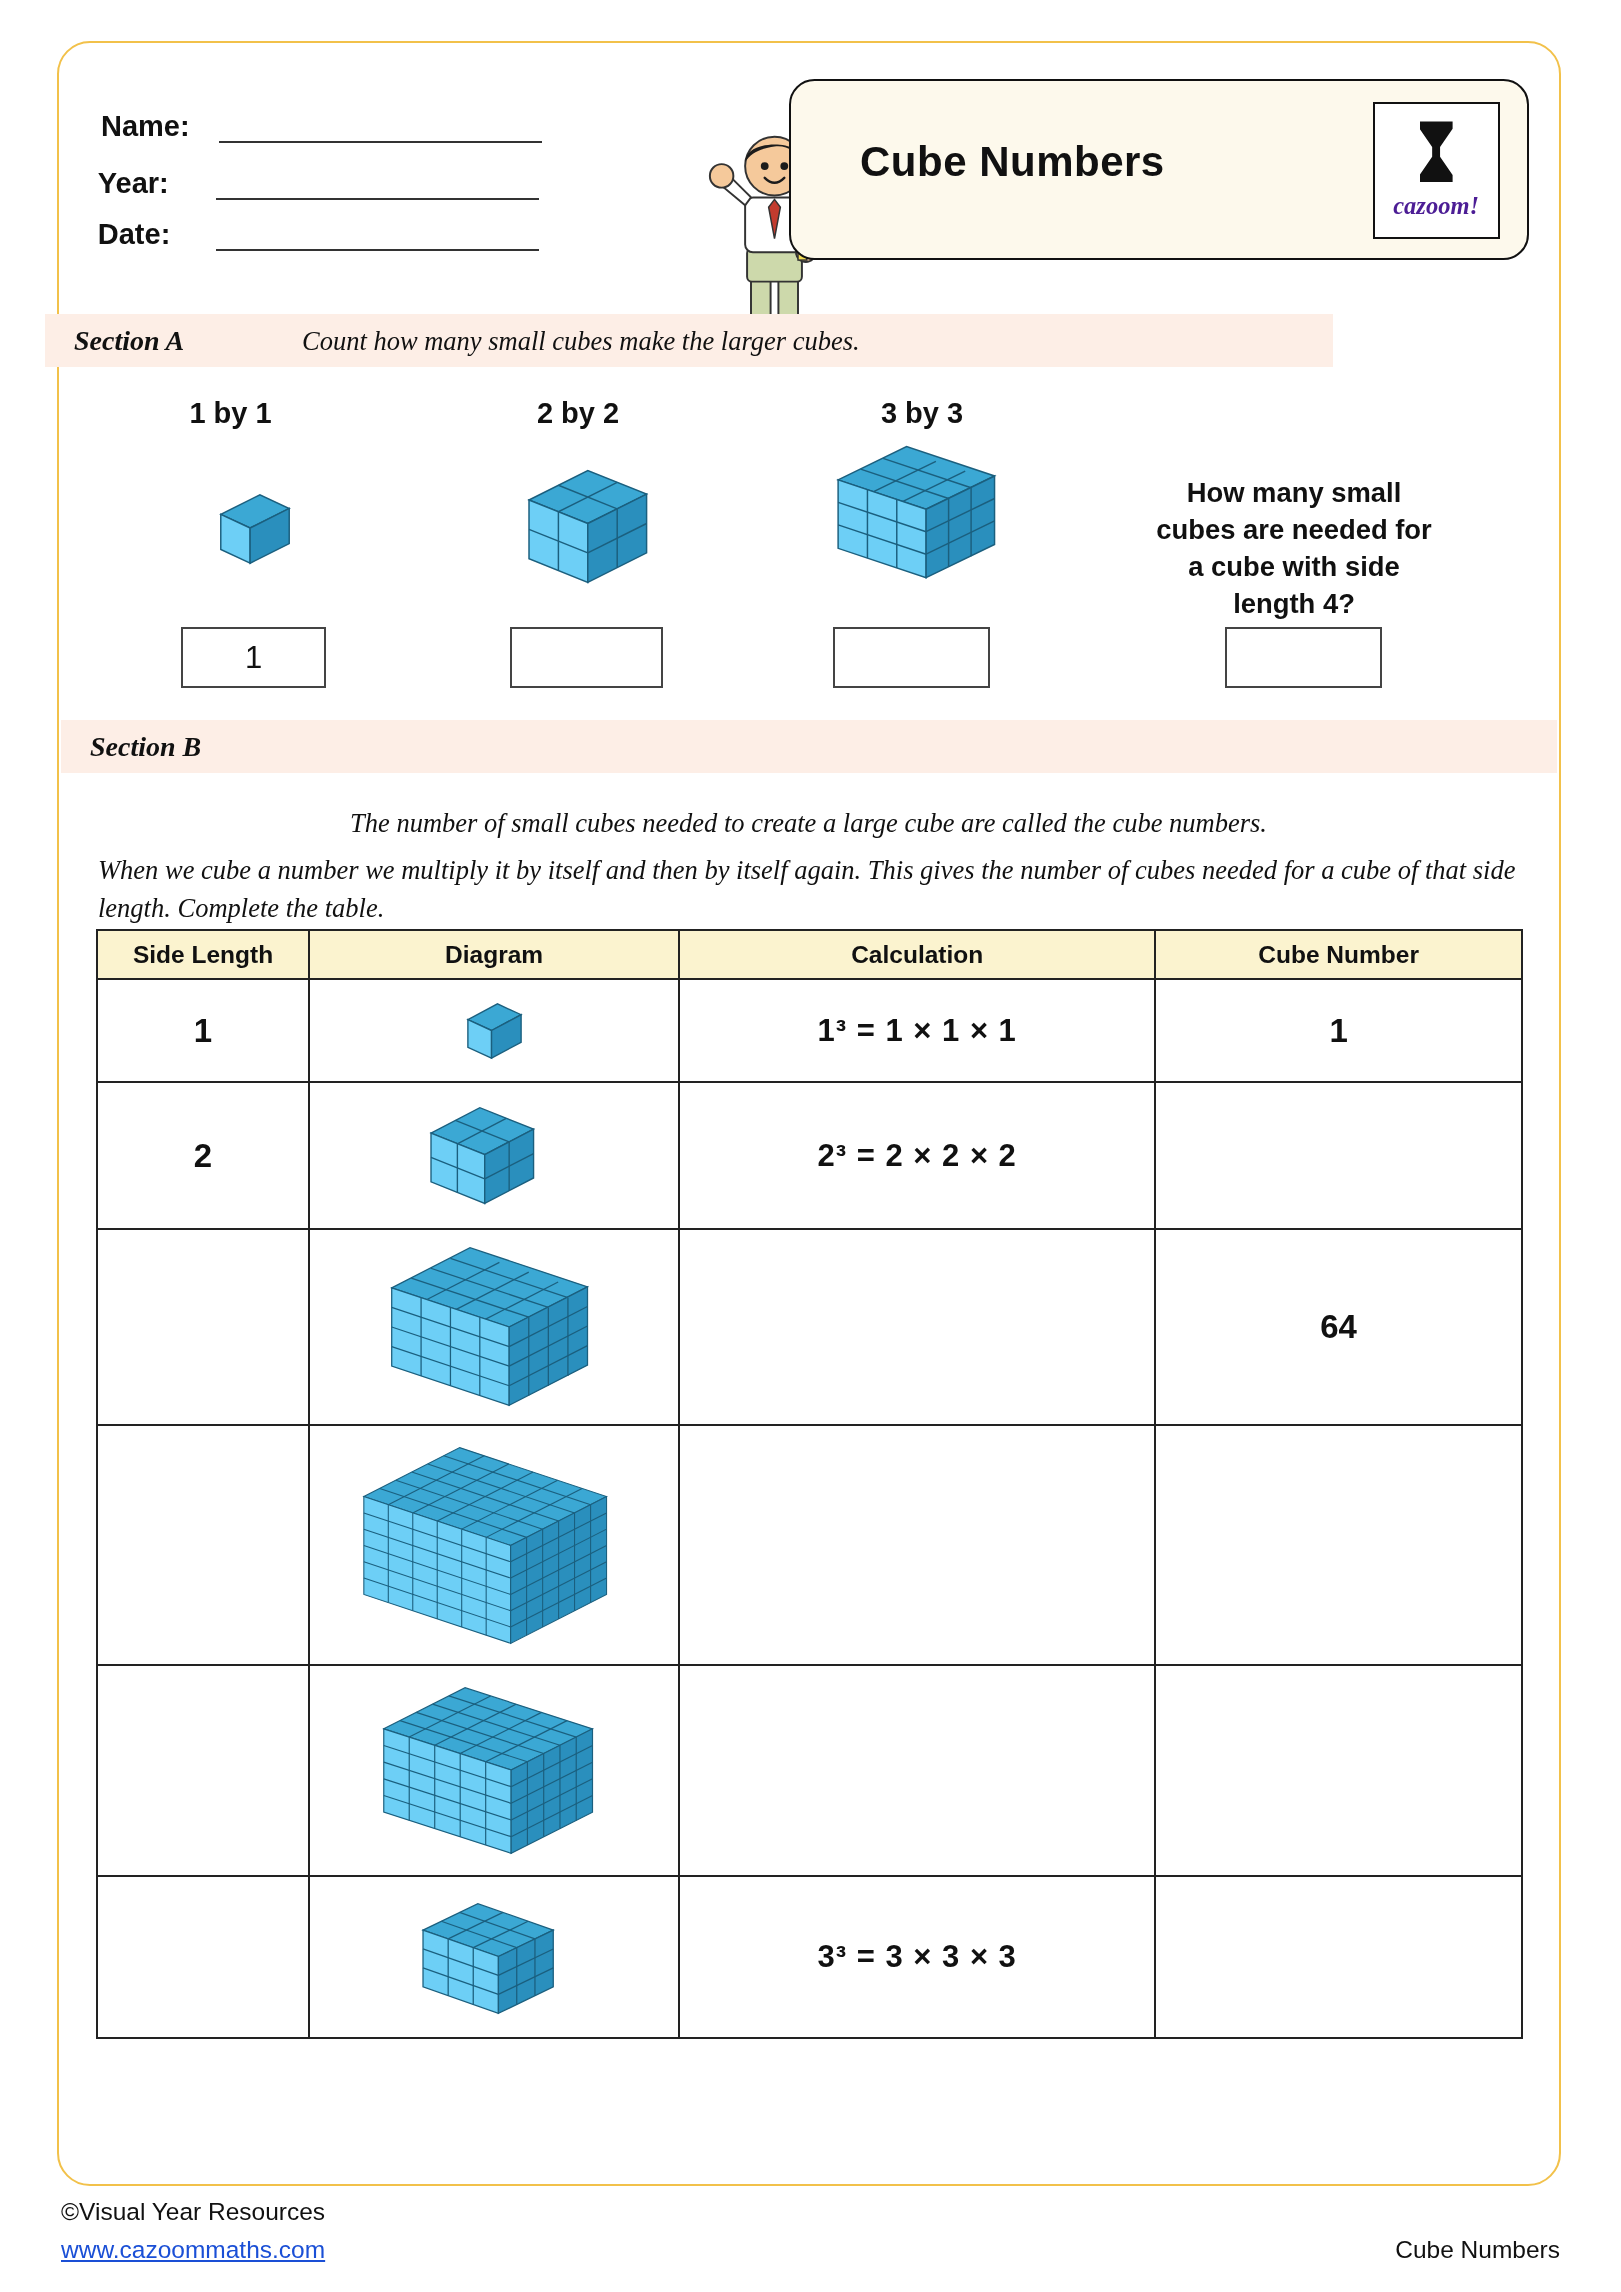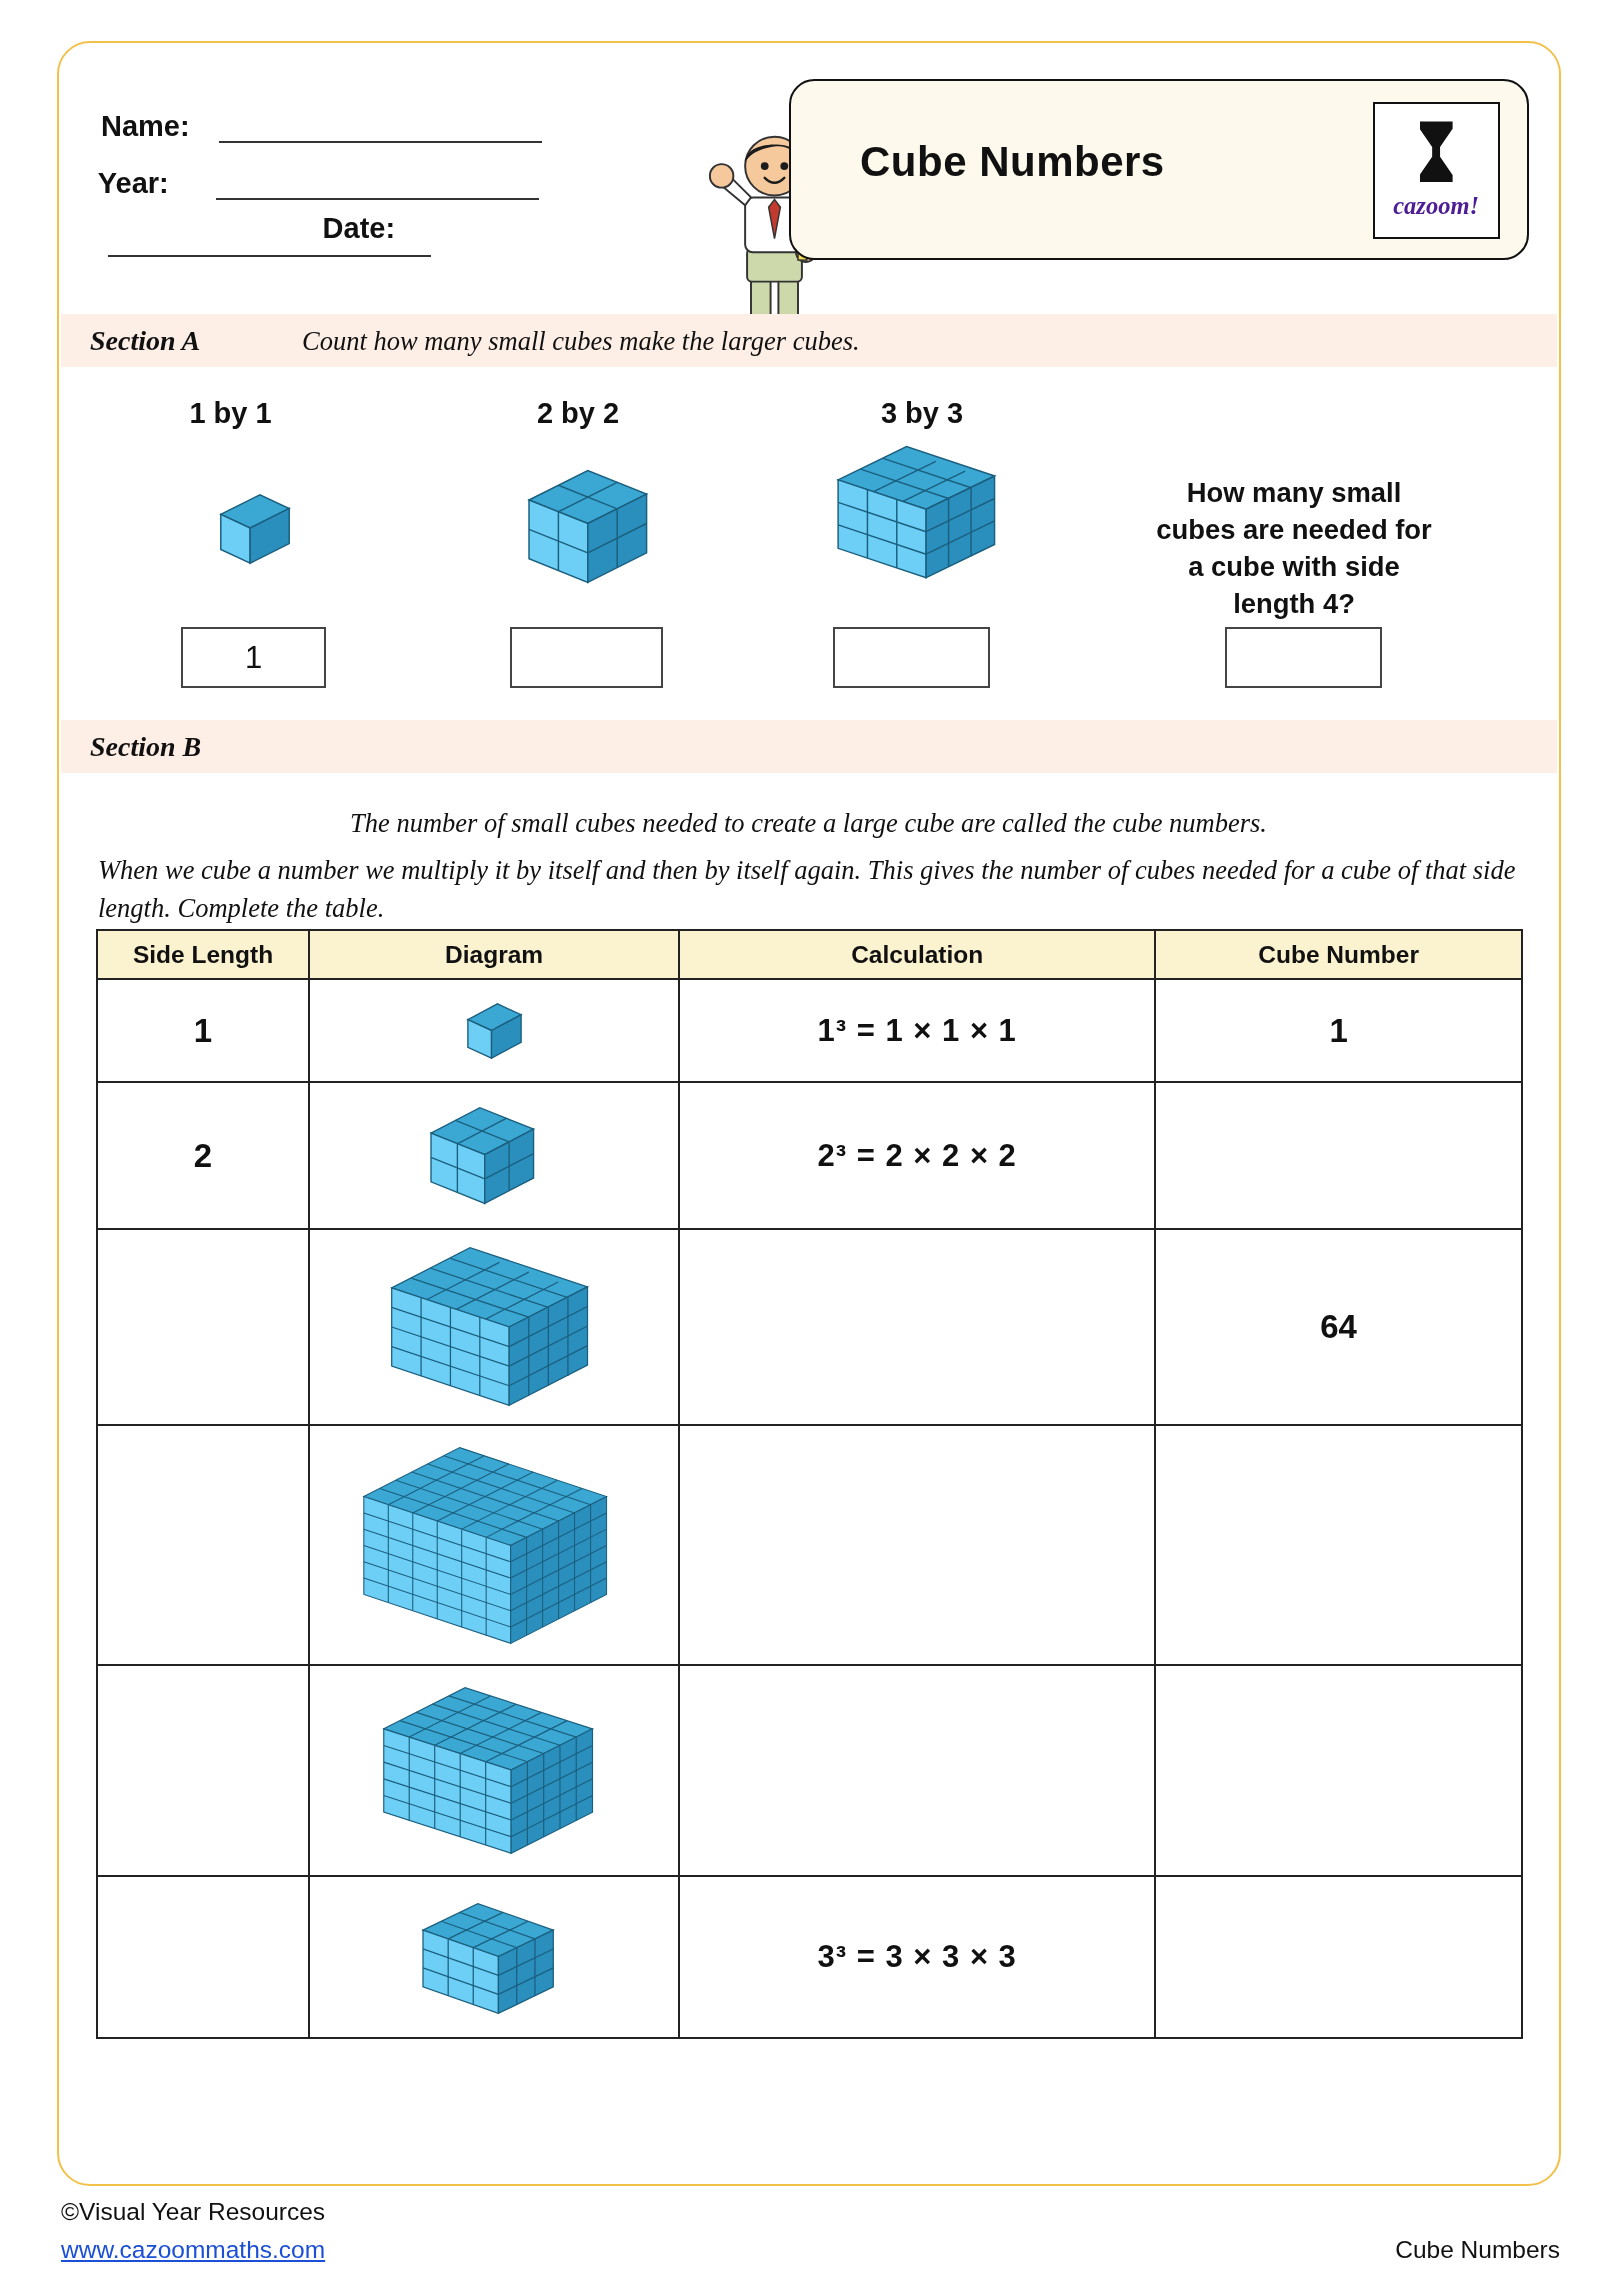--- a/index.html
+++ b/index.html
@@ -52,21 +52,21 @@
     width: 108px;
   }
   .field-line {
     width: 323px;
     border-bottom: 2px solid #333;
     height: 31px;
     margin-left: 9.8px;
   }
   #row-name { left: 5px; top: 29px; margin-left: 8px; }
   #row-year { left: 9.8px; top: 86px; }
-  #row-date { left: 9.8px; top: 143px; flex-direction: column; }
+  #row-date { left: 9.8px; top: 137px; }
 
   .title-box {
     position: absolute;
     left: 701px;
     top: 9.8px;
     width: 740px;
     height: 181px;
     border: 2.9px solid #111;
     border-radius: 25.5px;
     background: #fdf9ec;
@@ -122,21 +122,21 @@
     align-items: center;
   }
   .section-bar .sec-label {
     font-family: "Liberation Serif", serif;
     font-style: italic;
     font-weight: bold;
     font-size: 28px;
     color: #111;
     padding-left: 29px;
   }
-  #secA-bar { left: 61px; top: 314px; width: 1496px; }
+  #secA-bar { left: 45px; top: 314px; width: 1288px; }
   #secB-bar { left: 61px; top: 720px; width: 1496px; }
   .sec-instruction {
     position: absolute;
     font-family: "Liberation Serif", serif;
     font-style: italic;
     font-size: 26.5px;
     color: #111;
   }
   #secA-instruction { left: 302px; top: 326px; }
 

